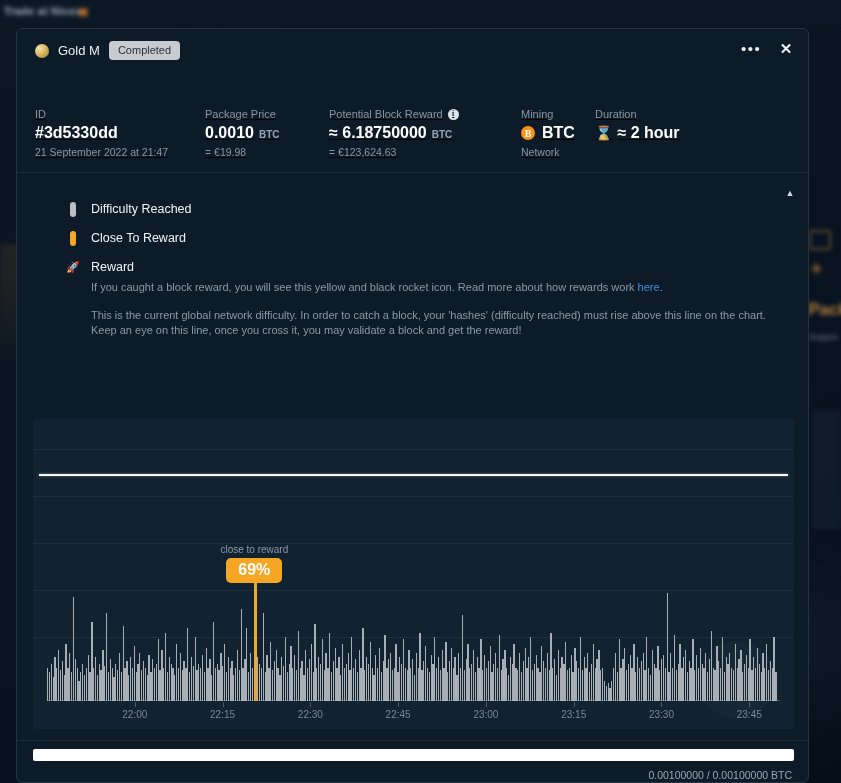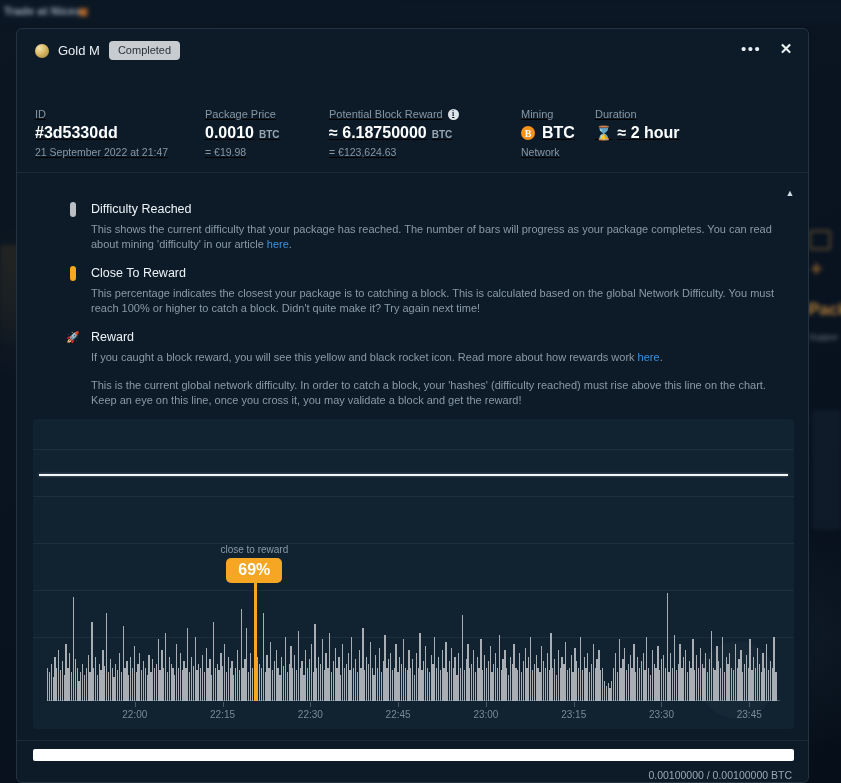--- a/index.html
+++ b/index.html
@@ -364,33 +364,29 @@
 
     <div class="legend">
 
       <div class="legend-item">
         <div class="legend-head">
           <span class="mk">
               <span class="mk-bar-grey"></span>
             </span>
           <span class="legend-title">Difficulty Reached</span>
         </div>
-        <div class="legend-desc">
-          <span>This shows the current difficulty that your package has reached. The number of bars will progress as your package completes. You can read about mining 'difficulty' in our article </span><a href="#">here</a><span>.</span>
-        </div>
       </div>
 
       <div class="legend-item">
         <div class="legend-head">
           <span class="mk">
               <span class="mk-bar-orange"></span>
             </span>
           <span class="legend-title">Close To Reward</span>
         </div>
-        <div class="legend-desc">This percentage indicates the closest your package is to catching a block. This is calculated based on the global Network Difficulty. You must reach 100% or higher to catch a block. Didn't quite make it? Try again next time!</div>
       </div>
 
       <div class="legend-item">
         <div class="legend-head">
           <span class="mk">
               <span class="mk-rocket">🚀</span>
             </span>
           <span class="legend-title">Reward</span>
         </div>
         <div class="legend-desc">

